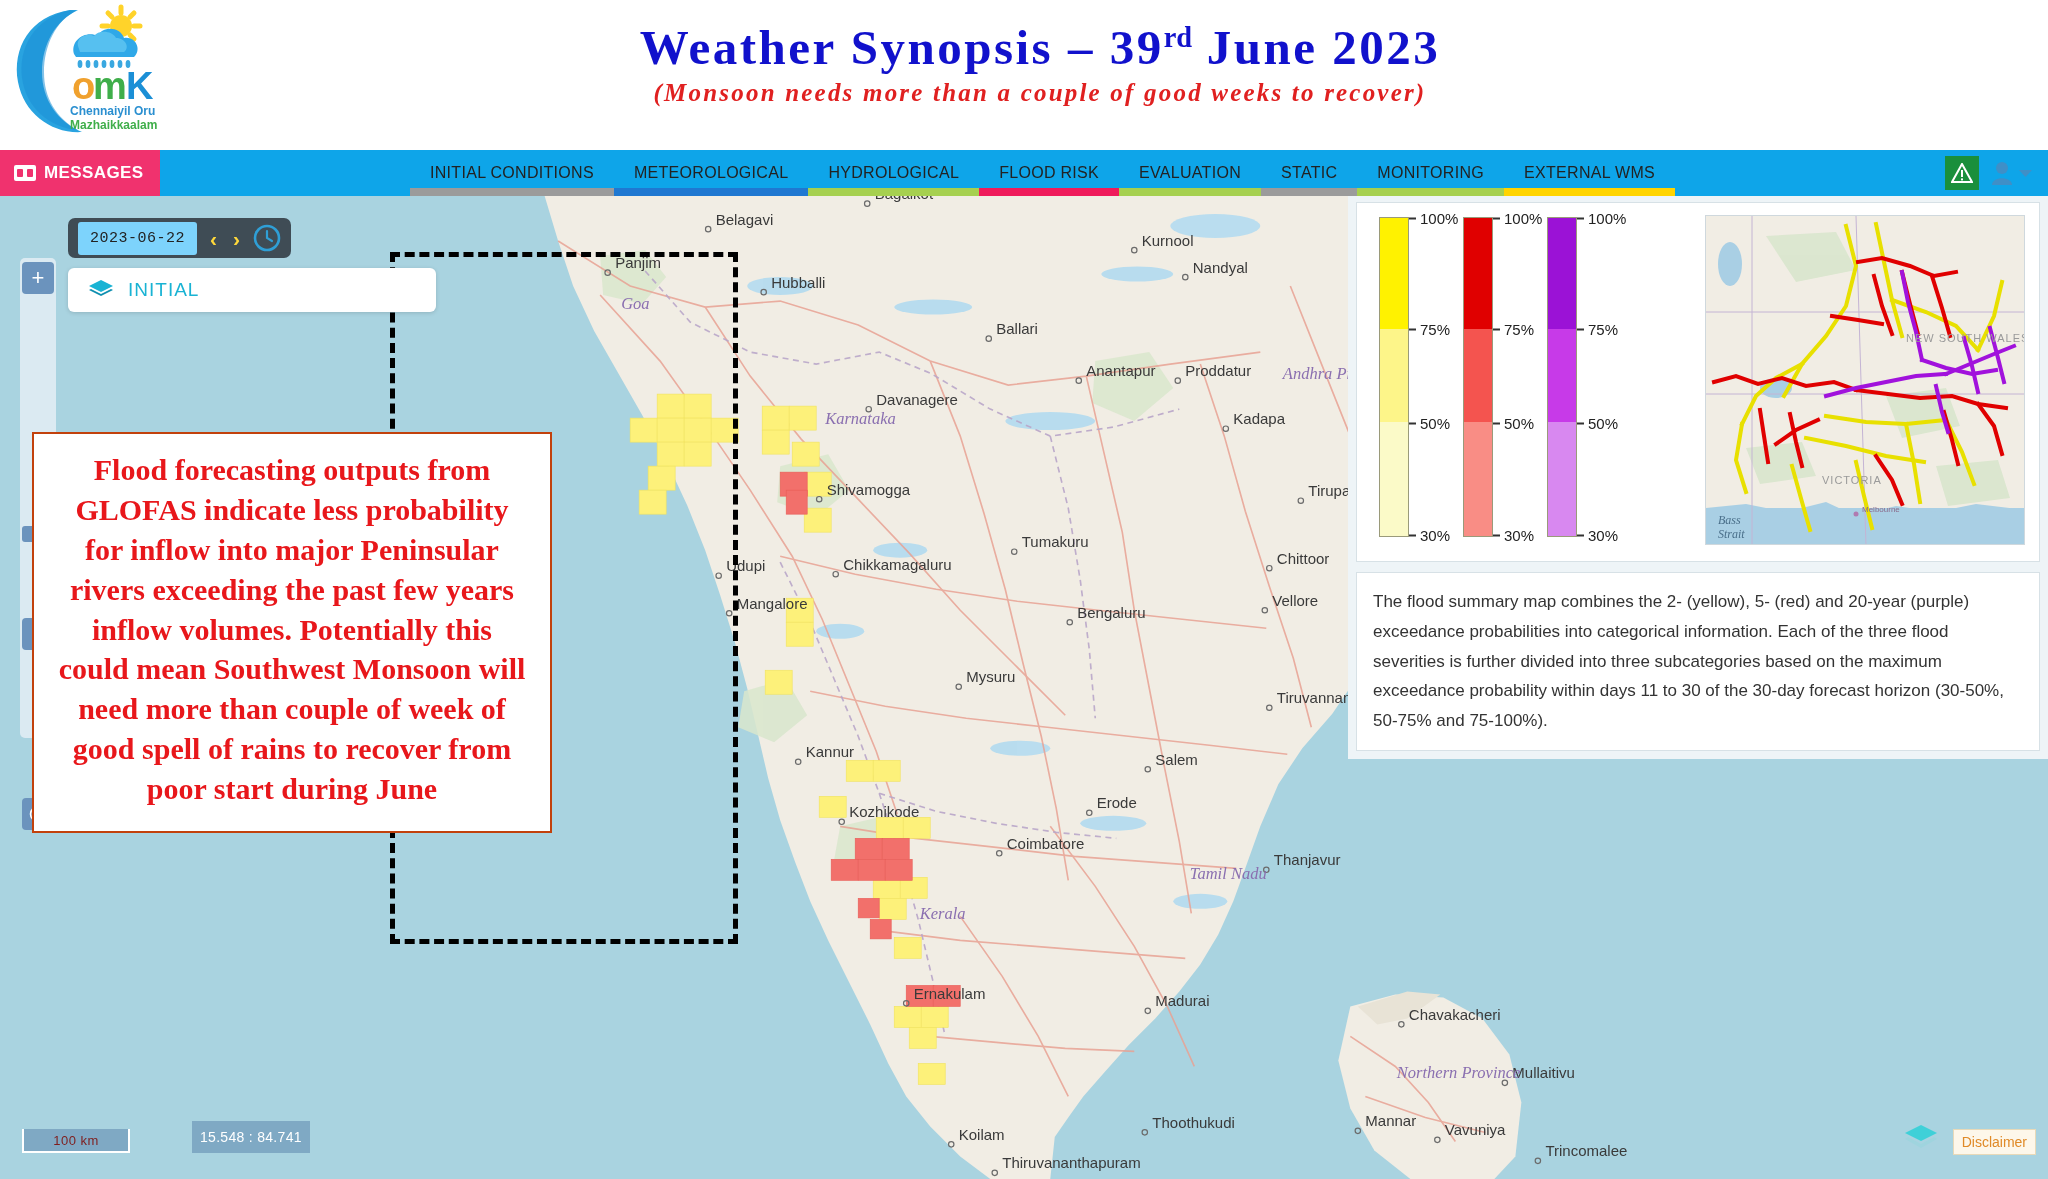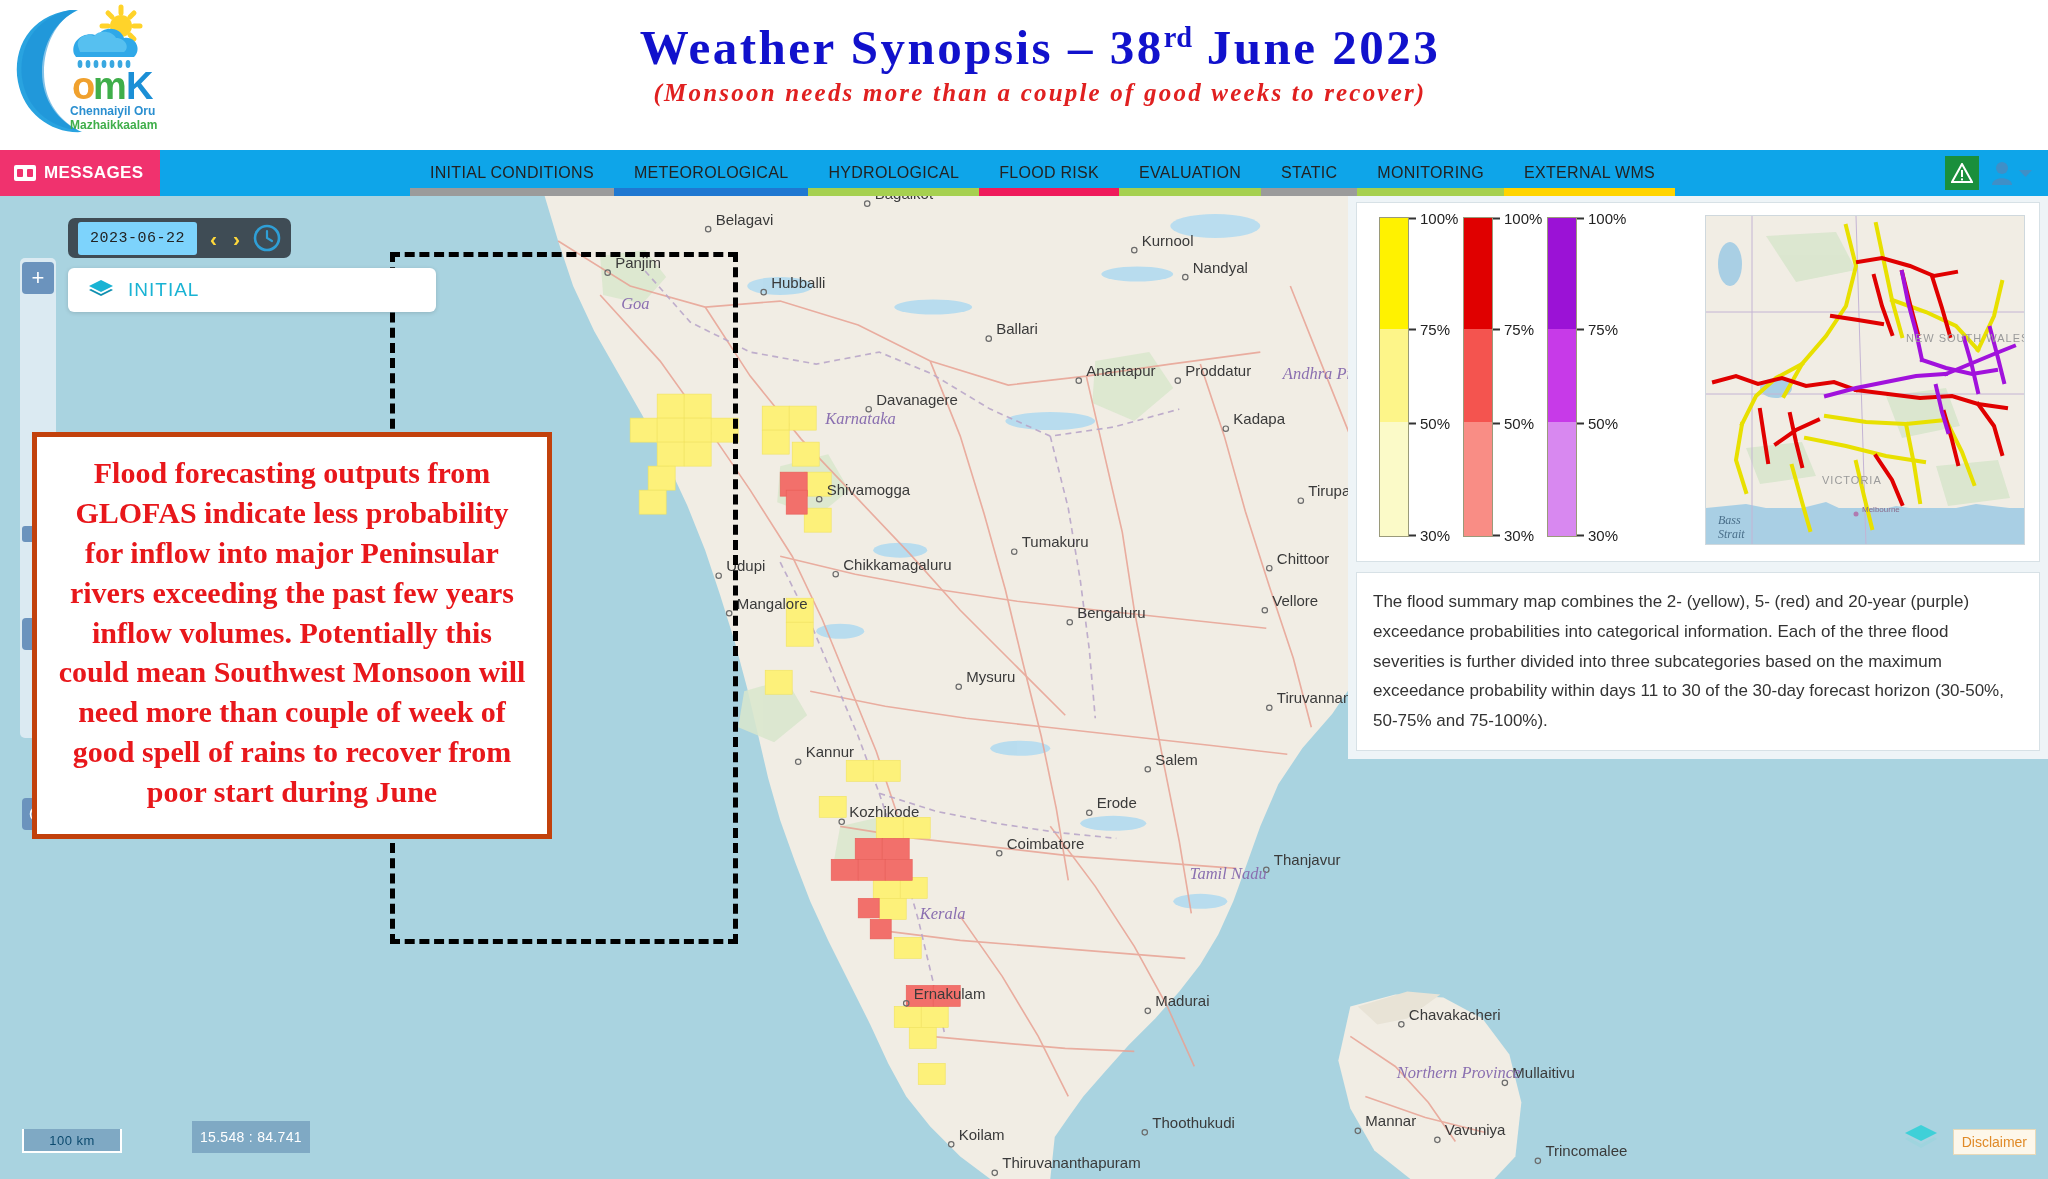--- a/index.html
+++ b/index.html
@@ -94,21 +94,21 @@
   .layers-panel {
     position: absolute; left: 68px; top: 72px; width: 368px; height: 44px; background: #fff;
     border-radius: 6px; display: flex; align-items: center; gap: 14px; padding-left: 20px; z-index: 30;
     box-shadow: 0 1px 4px rgba(0,0,0,.15);
   }
   .layers-label { color: #19b3d4; font-size: 19px; letter-spacing: 1px; }
 
   
   .callout {
     position: absolute; left: 32px; top: 236px; width: 520px;
-    background: #fff; border: 5px solid #c2410c; padding: 16px 20px 22px; z-index: 35;
+    background: #fff; border: 2px solid #c2410c; padding: 16px 20px 22px; z-index: 35;
     text-align: center;
   }
   .callout p {
     font-family: "Liberation Serif", serif;
     font-size: 30px; font-weight: bold; color: #e8171b; line-height: 1.33;
   }
 
   
   .legend-panel {
     position: absolute; right: 0; top: 0; width: 700px; z-index: 32; background: #eef4f7;
@@ -127,22 +127,22 @@
 
   .inset-map { position: absolute; right: 14px; top: 12px; width: 320px; height: 330px; border: 1px solid #cfd8dd; overflow: hidden; }
 
   .legend-desc {
     background: #fff; border: 1px solid #d7e1e6; margin-top: 10px; padding: 14px 16px;
     font-size: 17px; color: #333; line-height: 1.75;
   }
 
   
   .scalebar {
-    position: absolute; left: 22px; bottom: 26px; width: 100px; height: 24px;
-    border: 2px solid #fff; border-top: none; background: #7fa9c4; color: #0c4a6e;
+    position: absolute; left: 22px; bottom: 26px; width: 108px; height: 24px;
+    border: 2px solid #fff; border-top: none; background: #7fa9c4; color: #7f1d1d;
     font-size: 13px; display: flex; align-items: center; justify-content: center; z-index: 30;
     letter-spacing: .5px;
   }
   .coords {
     position: absolute; left: 192px; bottom: 26px; height: 24px; background: #7fa9c4; color: #fff;
     font-size: 14px; display: flex; align-items: center; padding: 16px 8px; z-index: 30; letter-spacing: .3px;
   }
   .bl-layers { position: absolute; right: 110px; bottom: 22px; z-index: 30; cursor: pointer; }
   .disclaimer {
     position: absolute; right: 12px; bottom: 24px; background: #fdf7ea; border: 1px solid #e8d9b8;
@@ -192,21 +192,21 @@
         </g>
         <text x="64" y="97" font-family="Liberation Sans, sans-serif" font-size="38" font-weight="bold" fill="#f0a12e" letter-spacing="-1">o</text>
         <text x="85" y="97" font-family="Liberation Sans, sans-serif" font-size="38" font-weight="bold" fill="#3fae4a" letter-spacing="-1">m</text>
         <text x="118" y="97" font-family="Liberation Sans, sans-serif" font-size="38" font-weight="bold" fill="#1b8fd6" letter-spacing="-1">K</text>
         <text x="62" y="113" font-family="Liberation Sans, sans-serif" font-size="12" font-weight="bold" fill="#2a8fd0">Chennaiyil Oru</text>
         <text x="62" y="127" font-family="Liberation Sans, sans-serif" font-size="12" font-weight="bold" fill="#3fae4a">Mazhaikkaalam</text>
       </svg>
     </div>
 
     <div class="title-block">
-      <div class="main-title"><span>Weather Synopsis – 38</span><sup>rd</sup><span> June 2023</span></div>
+      <div class="main-title"><span>Weather Synopsis – 39</span><sup>rd</sup><span> June 2023</span></div>
       <div class="sub-title">(Monsoon needs more than a couple of good weeks to recover)</div>
     </div>
   </div>
 
   <div class="app">
 
     <div class="toolbar">
 
       <div class="messages-btn">
         <span class="msg-icon"></span>

